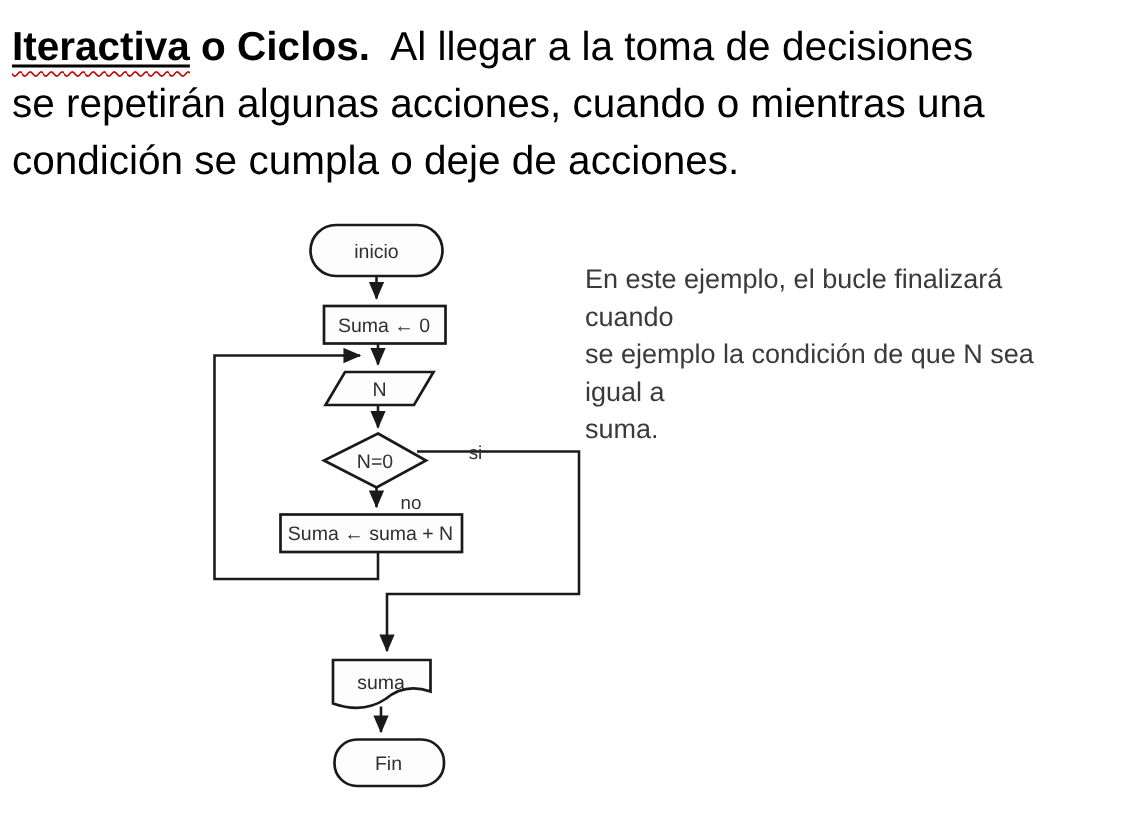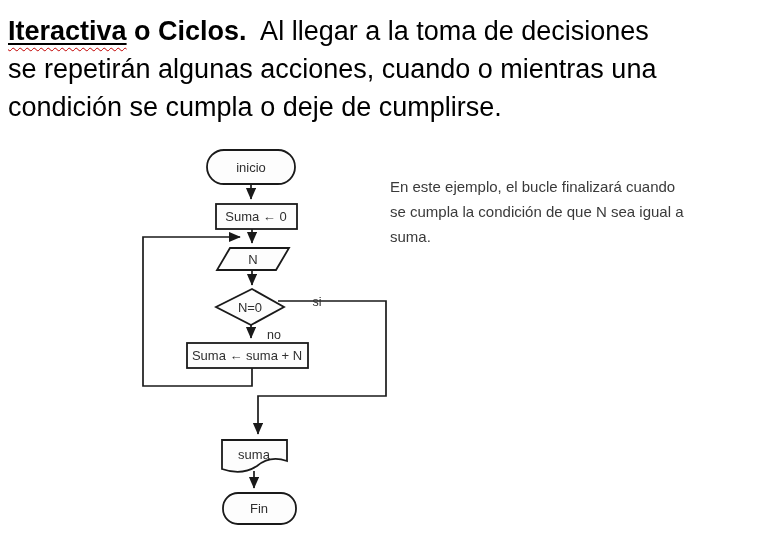--- a/index.html
+++ b/index.html
@@ -36,21 +36,21 @@
     text-underline-offset: 3px;
   }
 
   
   .note {
     position: absolute;
     left: 390px;
     top: 174px;
     width: 330px;
     color: #3a3a3a;
-    font-size: 15px;
+    font-size: 18px;
     line-height: 25px;
   }
 
   
   .flowchart-svg {
     position: absolute;
     left: 0; top: 0;
     width: 763px;
     height: 557px;
   }
@@ -65,26 +65,26 @@
   .fc-branch-label { font-size: 12.5px; }
 </style>
 </head>
 <body>
 
 <div class="page">
 
   <div class="doc-text">
     <div class="doc-line"><span class="title-squiggle"><span class="title-underline">Iteractiva</span></span><span class="title-bold"> o Ciclos.</span><span>  Al llegar a la toma de decisiones</span></div>
     <div class="doc-line">se repetirán algunas acciones, cuando o mientras una</div>
-    <div class="doc-line">condición se cumpla o deje de cumplirse.</div>
+    <div class="doc-line">condición se cumpla o deje de acciones.</div>
   </div>
 
   <div class="note">
     <div>En este ejemplo, el bucle finalizará cuando</div>
-    <div>se cumpla la condición de que N sea igual a</div>
+    <div>se ejemplo la condición de que N sea igual a</div>
     <div>suma.</div>
   </div>
 
   <svg class="flowchart-svg" viewBox="0 0 763 557">
     <defs>
       <marker id="arrow" markerWidth="10" markerHeight="8" refX="6.5" refY="3" orient="auto">
         <path d="M0,0 L7,3 L0,6 Z" fill="#1a1a1a"></path>
       </marker>
     </defs>
 

